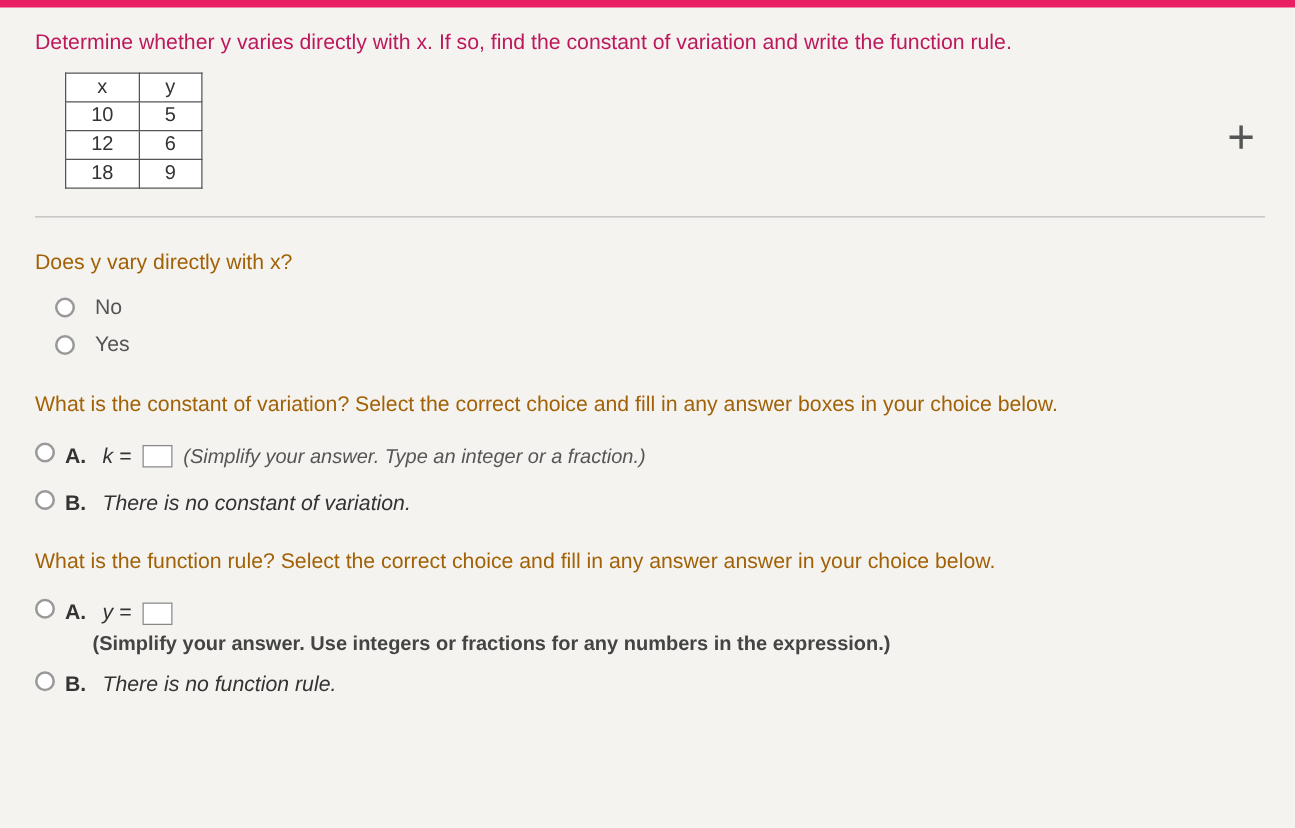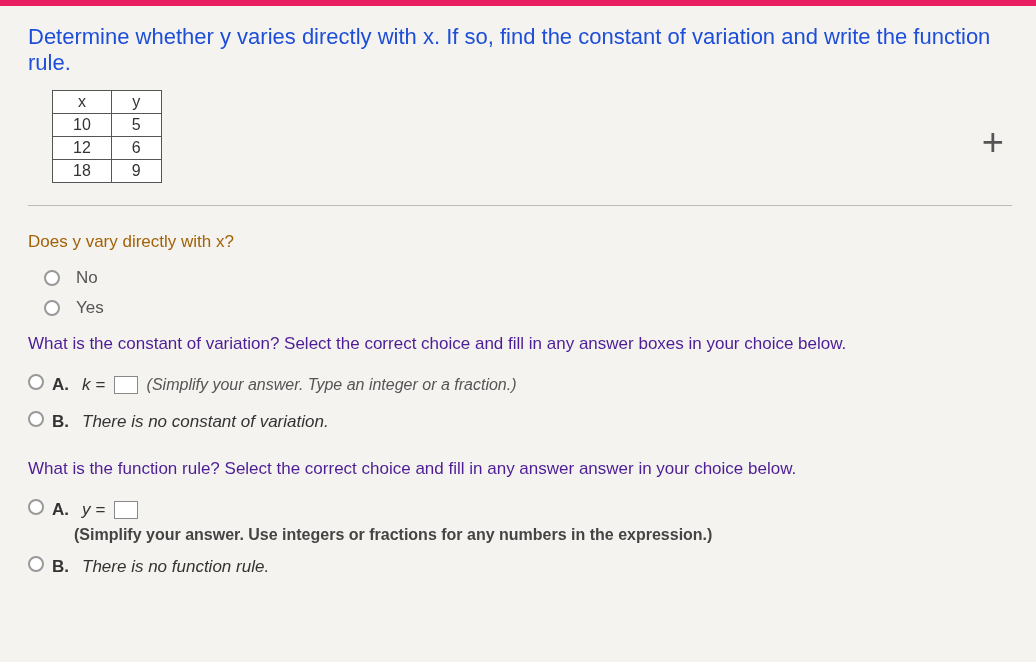--- a/index.html
+++ b/index.html
@@ -18,23 +18,23 @@
     }
     .top-bar {
       height: 6px;
       background: #e91e63;
       width: 100%;
     }
     .content {
       padding: 18px 24px 18px 28px;
     }
     .problem-statement {
-      font-size: 22px;
+      font-size: 17px;
       margin-bottom: 14px;
-      color: #1d4ed8;
+      color: #be185d;
     }
     .table-plus-row {
       display: flex;
       justify-content: space-between;
       align-items: center;
       margin-bottom: 10px;
     }
     .data-table {
       border-collapse: collapse;
       margin-left: 24px;
@@ -62,21 +62,21 @@
       border-top: 1px solid #bbb;
       margin: 12px 0 26px 0;
     }
     .question-prompt {
       font-size: 17px;
       margin-bottom: 16px;
       color: #a16207;
     }
     .radio-group {
       margin-left: 16px;
-      margin-bottom: 14px;
+      margin-bottom: 26px;
     }
     .radio-option {
       display: flex;
       align-items: center;
       margin-bottom: 10px;
       font-size: 17px;
       color: #555;
     }
     .radio-circle {
       width: 16px;
@@ -84,21 +84,21 @@
       border: 2px solid #999;
       border-radius: 50%;
       margin-right: 16px;
       flex-shrink: 0;
       cursor: pointer;
       background: #fff;
     }
     .sub-question {
       font-size: 17px;
       margin-bottom: 16px;
-      color: #4c1d95;
+      color: #a16207;
       line-height: 1.4;
     }
     .choice-group {
       margin-left: 0;
       margin-bottom: 22px;
     }
     .choice-option {
       display: flex;
       align-items: baseline;
       margin-bottom: 12px;

